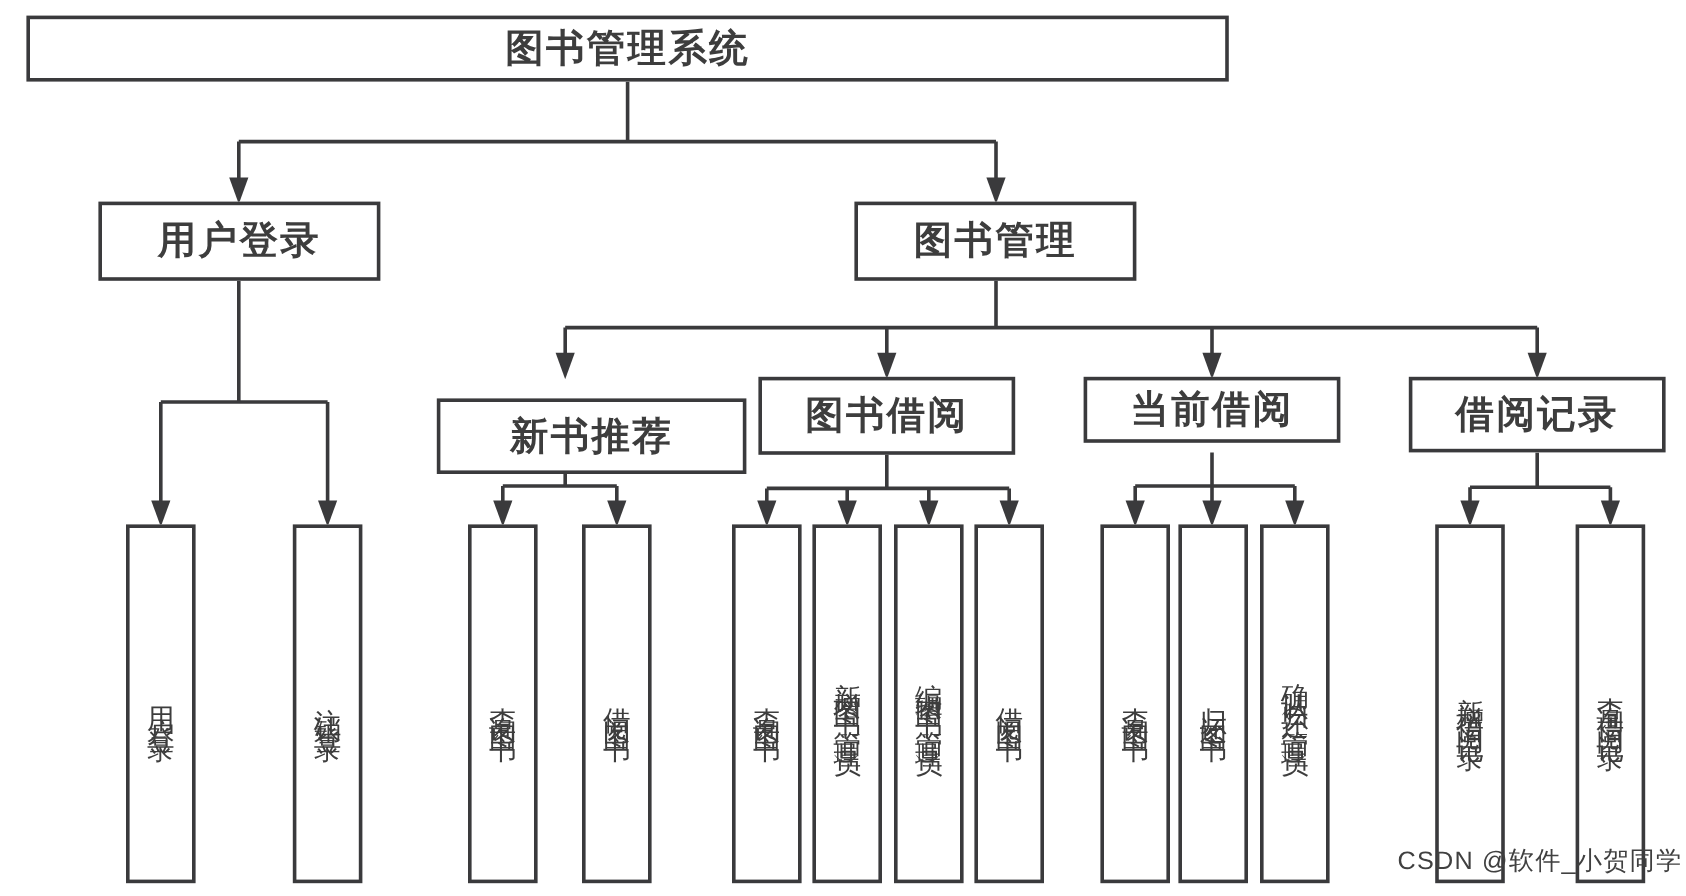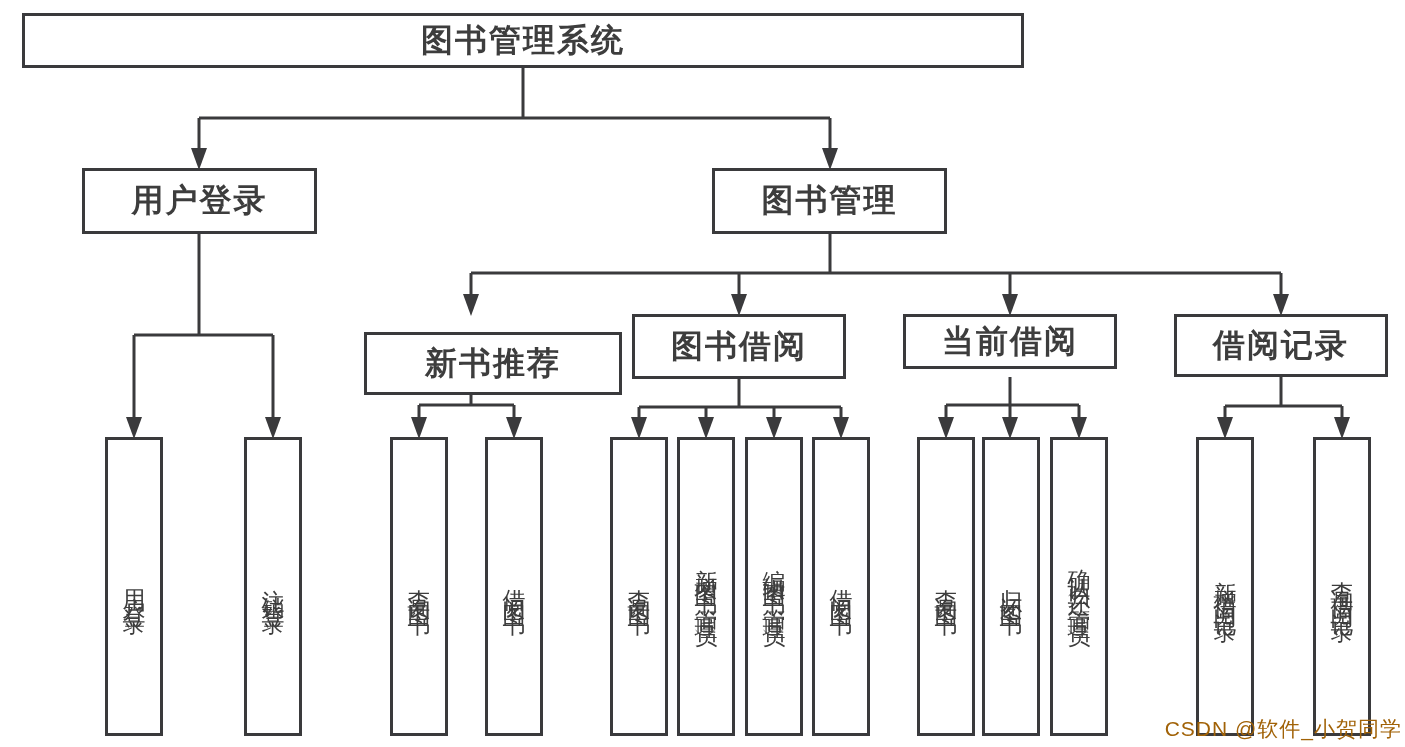--- a/index.html
+++ b/index.html
@@ -32,24 +32,24 @@
   .vtext {
     writing-mode: vertical-rl;
     text-orientation: mixed;
     letter-spacing: 8px;
     line-height: 1;
     white-space: nowrap;
   }
   .watermark {
     position: absolute;
     right: 3px;
-    bottom: 4px;
+    bottom: 16px;
     font-size: 21px;
     letter-spacing: 1px;
-    color: #a16207;
+    color: #404040;
     white-space: nowrap;
   }
 </style>
 </head>
 <body>
 
 <div class="stage">
 
   <svg class="connectors" viewBox="0 0 1405 747" xmlns="http://www.w3.org/2000/svg">
     <g fill="none" stroke="#3a3a3c" stroke-width="3">

